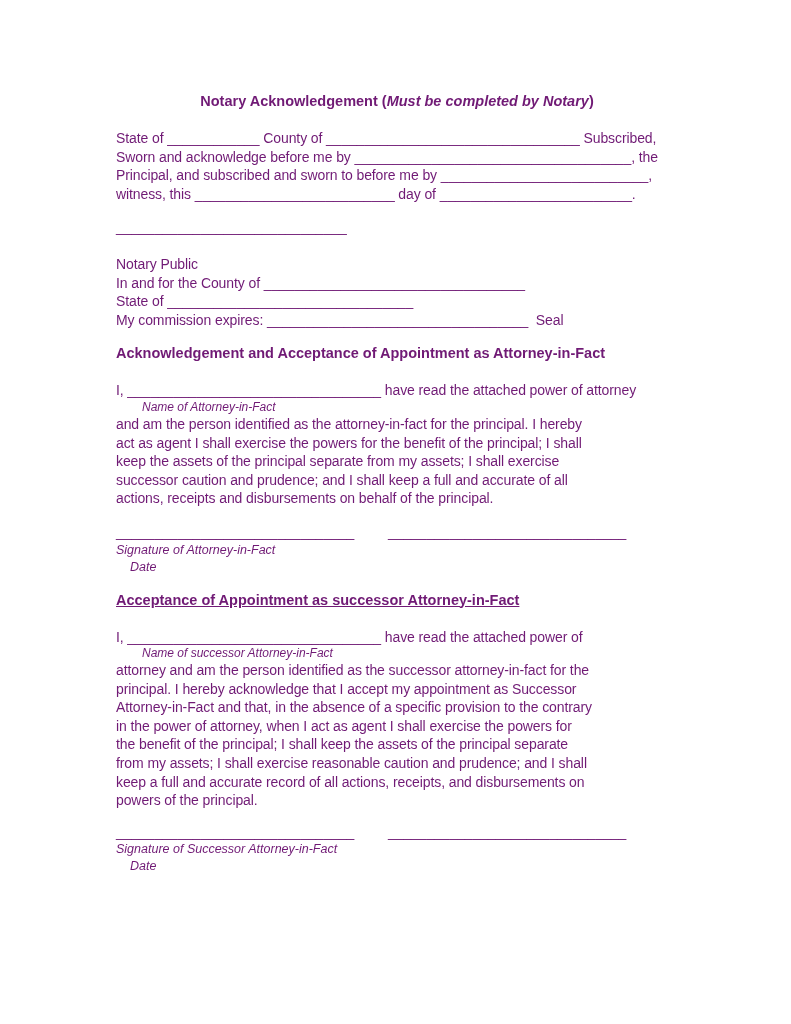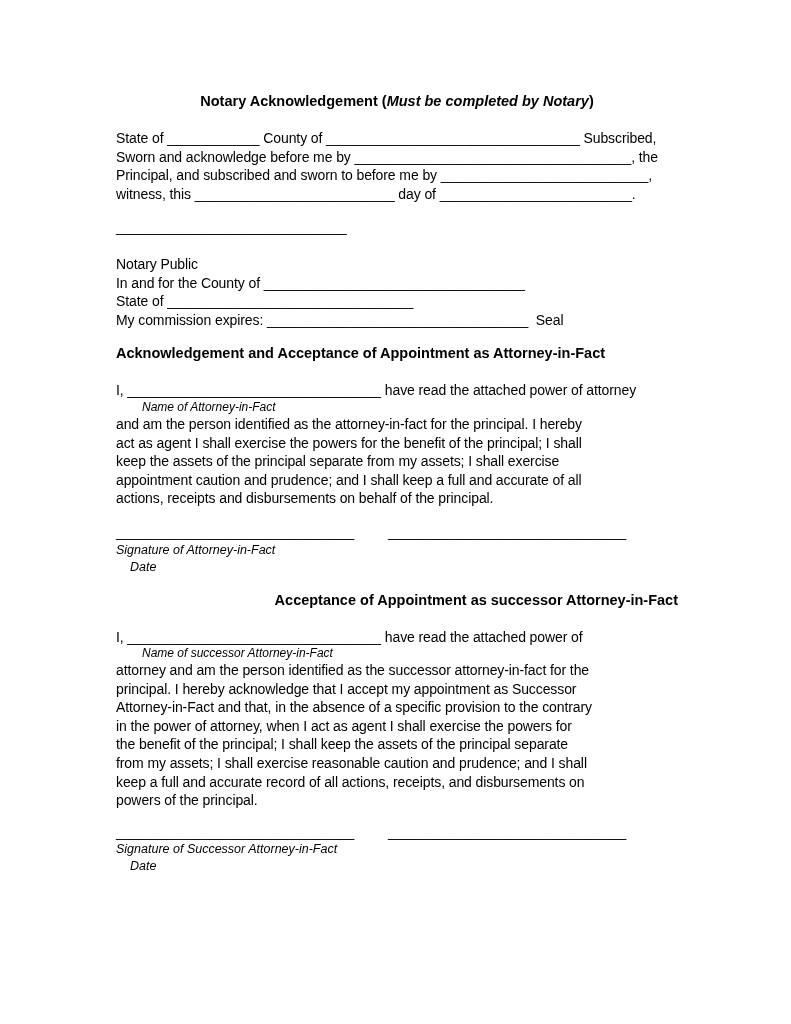--- a/index.html
+++ b/index.html
@@ -1,21 +1,21 @@
 <!DOCTYPE html>
 <html><head>
 <meta charset="utf-8">
 <style>
   html, body { margin: 0; padding: 0; background: #ffffff; }
   .page {
     position: relative;
     width: 791px;
     height: 1024px;
     background: #ffffff;
-    color: #000000;
+    color: #701a75;
     font-family: "Liberation Sans", "DejaVu Sans", sans-serif;
     overflow: hidden;
   }
   .content {
     position: absolute;
     left: 116px;
     top: 92px;
     width: 562px;
   }
   .line {
@@ -36,21 +36,21 @@
   .doc-title .it { font-style: italic; }
   .spacer-lg { height: 18px; }
   .spacer-md { height: 15px; }
   .spacer-sm { height: 13px; }
   .heading {
     font-size: 14.5px;
     font-weight: bold;
     line-height: 19px;
     white-space: nowrap;
   }
-  .heading.centered { text-align: right; }
+  .heading.centered { text-align: left; text-decoration: underline; }
   .name-label {
     font-size: 12px;
     font-style: italic;
     line-height: 15px;
     margin-left: 26px;
     white-space: pre;
   }
   .sig-row { display: flex; }
   .sig-row .col-left  { width: 258px; }
   .sig-row .col-right { width: 246px; margin-left: 14px; }
@@ -100,21 +100,21 @@
 
     <div class="spacer-lg"></div>
 
     <div class="line">I, _________________________________ have read the attached power of attorney</div>
     <div class="name-label">Name of Attorney-in-Fact</div>
 
     <div>
         <div class="line">and am the person identified as the attorney-in-fact for the principal. I hereby</div>
         <div class="line">act as agent I shall exercise the powers for the benefit of the principal; I shall</div>
         <div class="line">keep the assets of the principal separate from my assets; I shall exercise</div>
-        <div class="line">appointment caution and prudence; and I shall keep a full and accurate of all</div>
+        <div class="line">successor caution and prudence; and I shall keep a full and accurate of all</div>
         <div class="line">actions, receipts and disbursements on behalf of the principal.</div>
       </div>
 
     <div class="spacer-md"></div>
 
     <div class="sig-row">
       <div class="col-left line">_______________________________</div>
       <div class="col-right line">_______________________________</div>
     </div>
     <div class="sig-labels">

